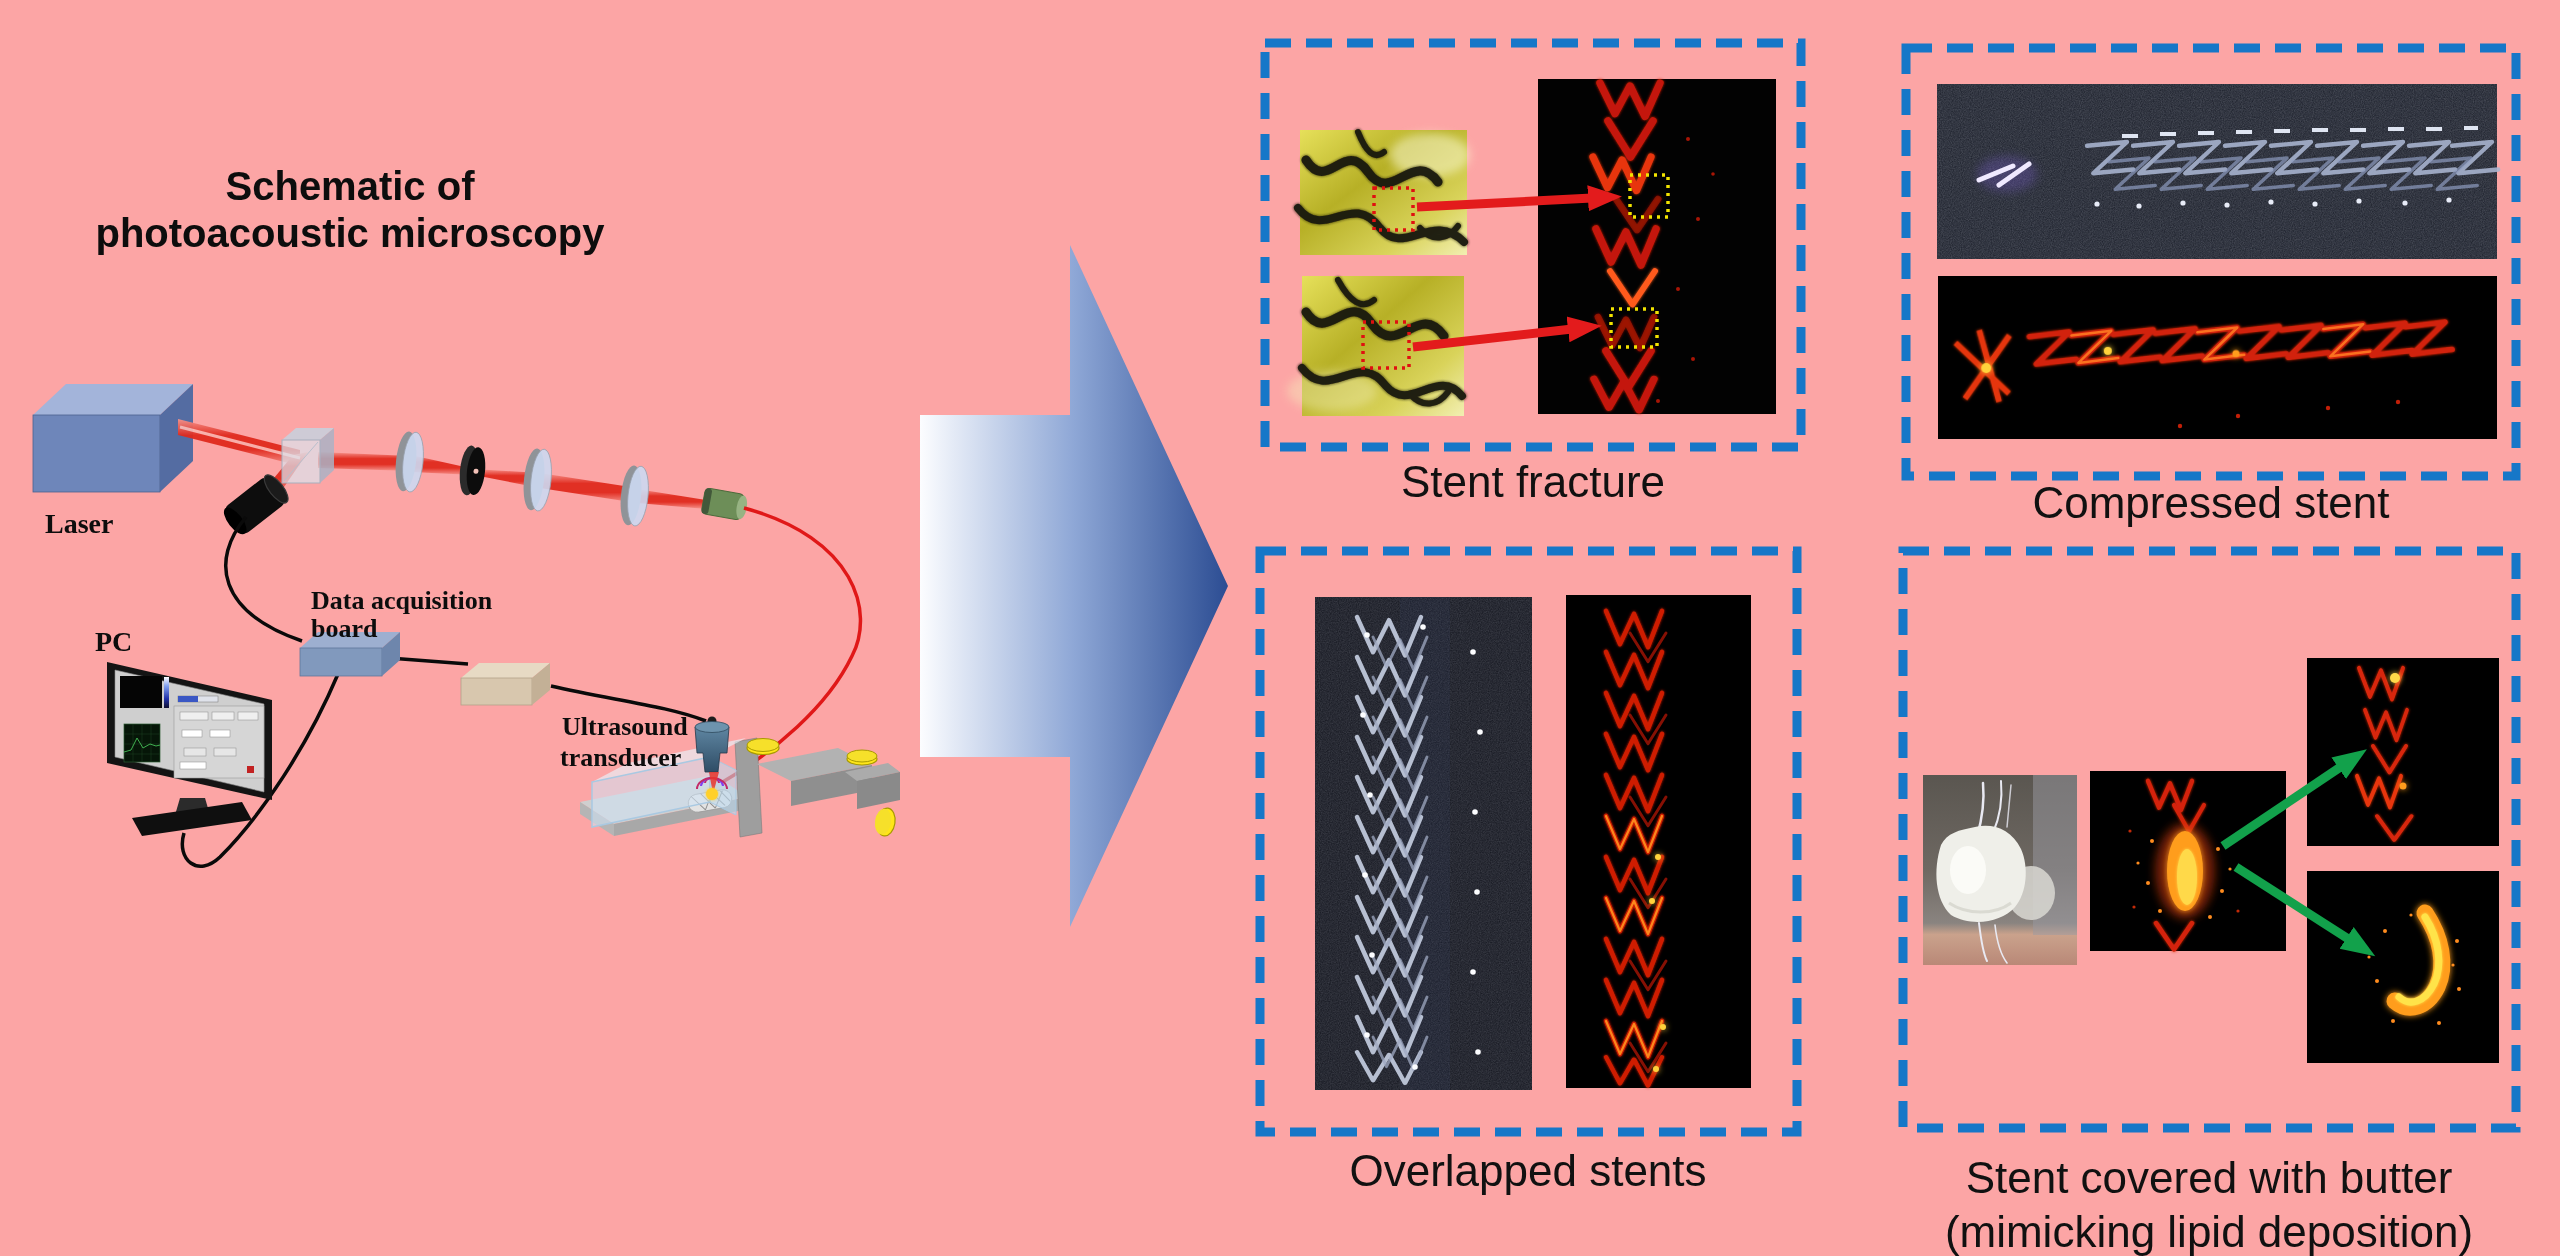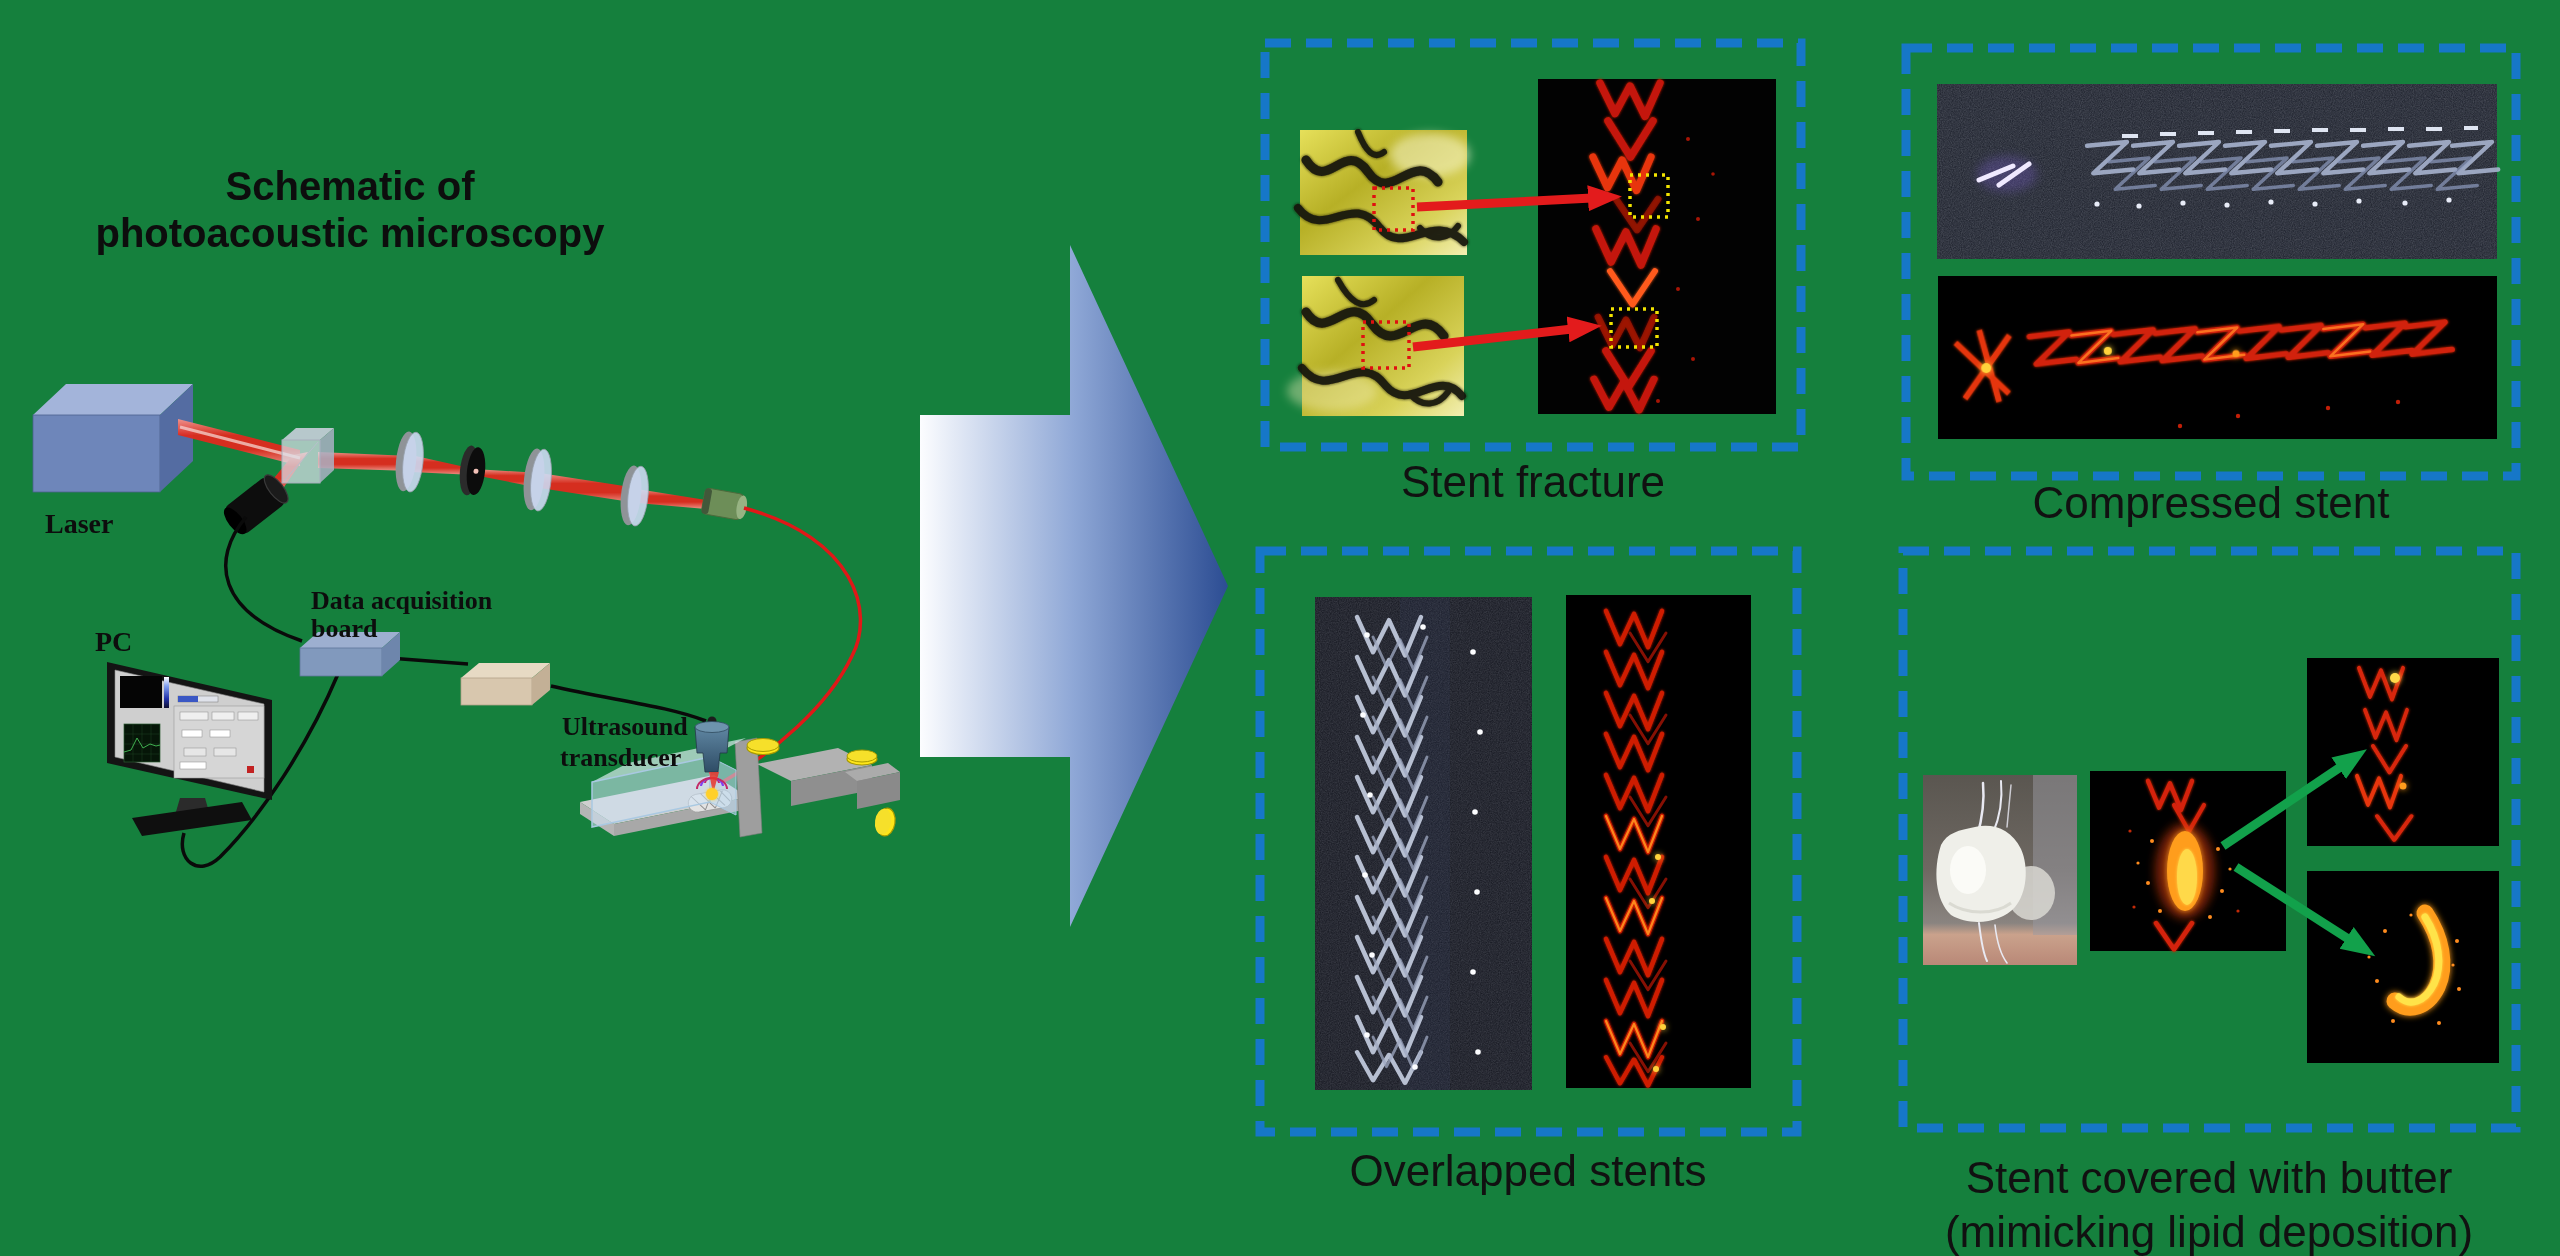--- a/index.html
+++ b/index.html
@@ -1,16 +1,16 @@
 <!DOCTYPE html>
 <html><head>
 <meta charset="utf-8">
 <style>
   html,body{margin:0;padding:0;background:#ffffff;}
-  #canvas{position:relative;width:2560px;height:1256px;background:#15803d;overflow:hidden;
+  #canvas{position:relative;width:2560px;height:1256px;background:#fca5a5;overflow:hidden;
           font-family:"Liberation Sans",sans-serif;}
   svg{position:absolute;top:0;left:0;}
   .ttl{font-family:"Liberation Sans",sans-serif;font-weight:bold;font-size:40px;fill:#0d0d0d;}
   .complbl{font-family:"Liberation Serif",serif;font-weight:bold;fill:#0d0d0d;}
   .panlbl{font-family:"Liberation Sans",sans-serif;font-size:44px;fill:#111111;}
 </style>
 </head>
 <body>
 
 <div id="canvas">

